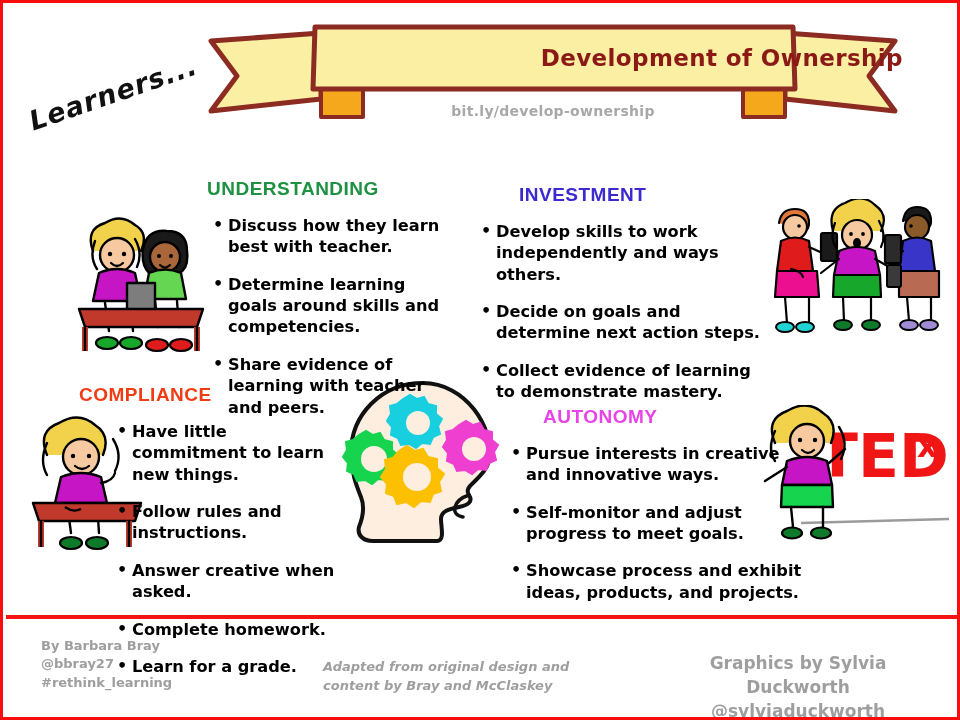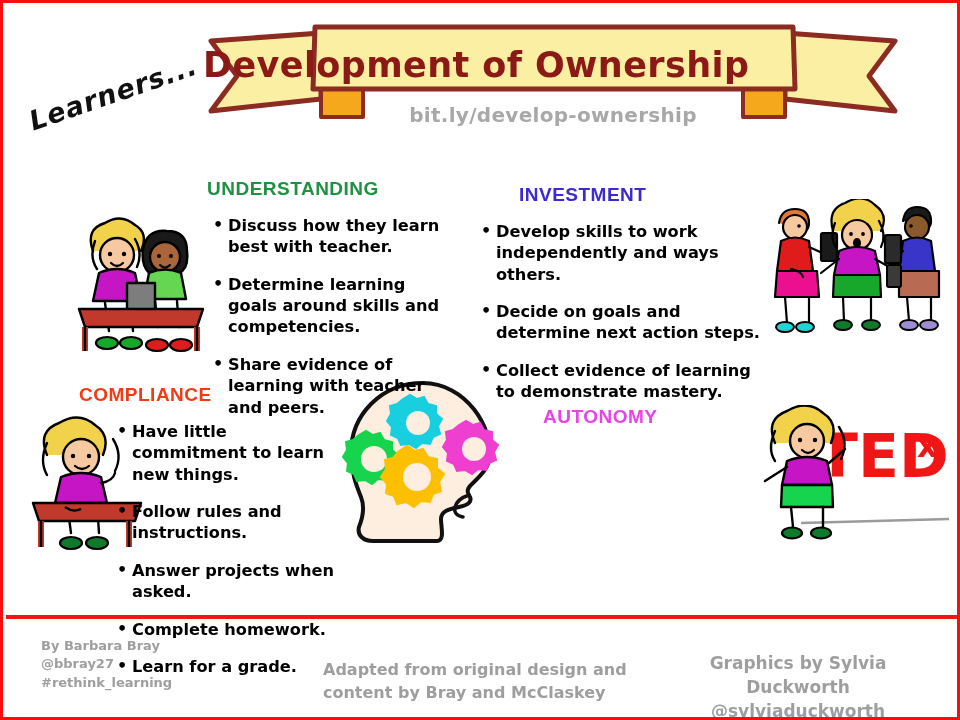--- a/index.html
+++ b/index.html
@@ -28,36 +28,36 @@
     top: 18px;
     width: 700px;
     height: 100px;
   }
   .banner-wrap svg { display: block; }
   .banner-title {
     position: absolute;
     left: 0;
     top: 24px;
     width: 700px;
-    text-align: left;
-    font-family: "DejaVu Sans", sans-serif;
-    font-size: 35px;
+    text-align: right;
+    font-family: "DejaVu Sans", sans-serif;
+    font-size: 23px;
     font-weight: bold;
     color: #8b1a16;
     letter-spacing: 0.4px;
     white-space: nowrap;
   }
   .banner-link {
     position: absolute;
     left: 210px;
     top: 100px;
     width: 680px;
     text-align: center;
     font-family: "DejaVu Sans", sans-serif;
-    font-size: 20px;
+    font-size: 14px;
     font-weight: bold;
     color: #a8a8a8;
     letter-spacing: 0.3px;
   }
 
   
   .learners {
     position: absolute;
     left: 22px;
     top: 104px;
@@ -134,21 +134,21 @@
     height: 4px;
     background: #f51414;
   }
   .foot {
     position: absolute;
     font-family: "DejaVu Sans", sans-serif;
     color: #9e9e9e;
     font-weight: bold;
   }
   #foot-left   { left: 38px;  top: 634px; font-size: 13px; line-height: 1.42; }
-  #foot-center { left: 320px; top: 655px; font-size: 16px;   line-height: 1.45; }
+  #foot-center { left: 320px; top: 655px; font-size: 13px;   line-height: 1.45; font-style: italic; }
   #foot-right  { left: 660px; top: 648px; font-size: 17px;   line-height: 1.42; text-align: center; width: 270px; }
 </style>
 </head>
 <body>
 
 <div id="poster">
 
   <div class="banner-wrap">
     <svg width="700" height="100" viewBox="0 0 700 100">
 
@@ -346,28 +346,33 @@
       <li>Decide on goals and determine next action steps.</li>
       <li>Collect evidence of learning to demonstrate mastery.</li>
     </ul>
   </div>
 
   <div class="quad" id="q-compliance">
     <div class="quad-head">COMPLIANCE</div>
     <ul class="bullets">
       <li>Have little commitment to learn new things.</li>
       <li>Follow rules and instructions.</li>
-      <li>Answer projects  when asked.</li>
+      <li>Answer creative  when asked.</li>
       <li>Complete homework.</li>
       <li>Learn for a grade.</li>
     </ul>
   </div>
 
   <div class="quad" id="q-autonomy">
     <div class="quad-head">AUTONOMY</div>
+    <ul class="bullets">
+      <li>Pursue interests in creative and innovative ways.</li>
+      <li>Self-monitor and adjust progress to meet goals.</li>
+      <li>Showcase process and exhibit ideas, products, and projects.</li>
+    </ul>
   </div>
 
   <div class="footer-rule"></div>
 
   <div class="foot" id="foot-left">
     <div>By Barbara Bray</div>
     <div>@bbray27</div>
     <div>#rethink_learning</div>
   </div>
 

